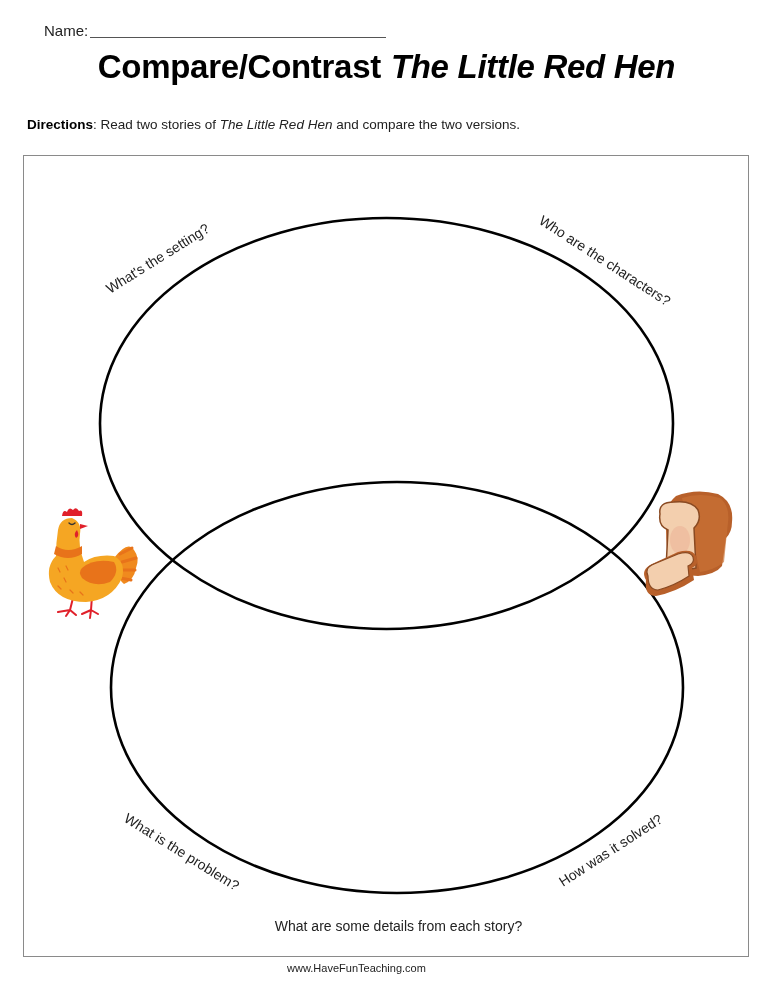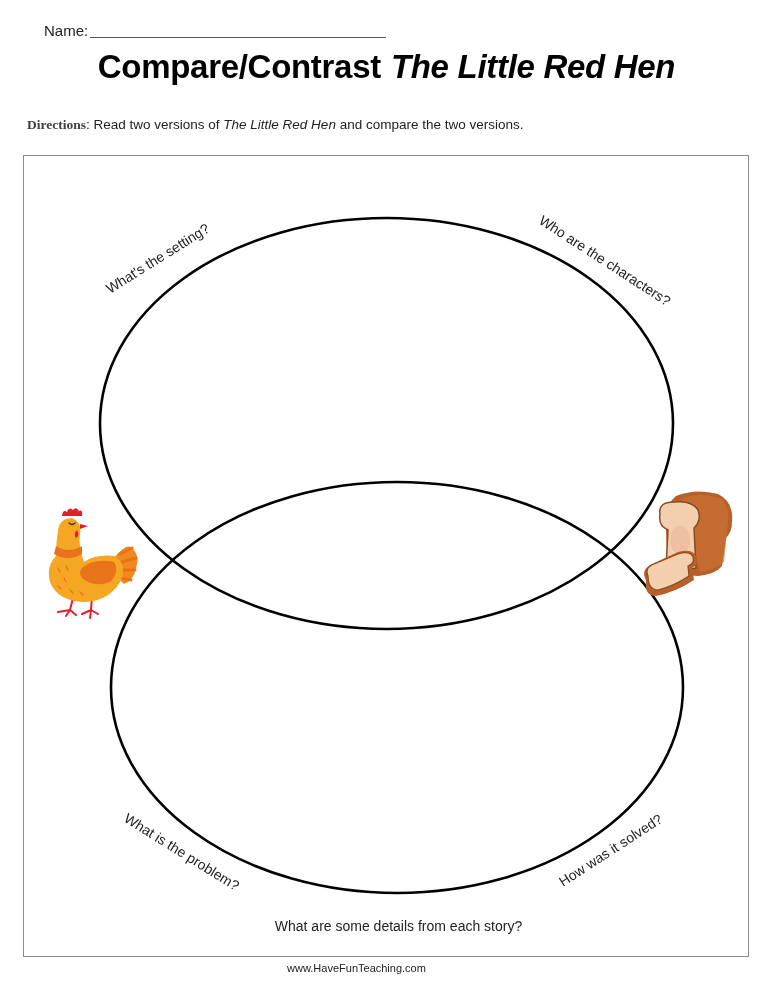--- a/index.html
+++ b/index.html
@@ -5,21 +5,21 @@
     html, body { margin: 0; padding: 0; background: #ffffff; }
     body { width: 773px; height: 1000px; position: relative; overflow: hidden;
            font-family: "Liberation Sans", "DejaVu Sans", sans-serif; color: #111; }
     .name-row { position: absolute; left: 44px; top: 22px; font-size: 15px; color: #222; }
     .name-line { position: absolute; left: 90px; top: 37px; width: 296px; height: 0;
                  border-top: 1px solid #555; }
     .title { position: absolute; left: 0; width: 773px; top: 48px; text-align: center;
              font-size: 33px; font-weight: bold; color: #000; letter-spacing: -0.3px; }
     .title .it { font-style: italic; margin-left: 10px; }
     .directions { position: absolute; left: 27px; top: 117px; font-size: 13.5px; color: #222; }
-    .directions b { font-weight: bold; color: #404040; font-family: Liberation Serif, serif; }
+    .directions b { font-weight: bold; color: #000000; }
     .directions i { font-style: italic; }
     .frame { position: absolute; left: 23px; top: 155px; width: 726px; height: 802px;
              border: 1.5px solid #8a8a8a; box-sizing: border-box; }
     svg.venn { position: absolute; left: 0; top: 0; }
     .curved { position: absolute; font-size: 14px; color: #222; white-space: nowrap;
               transform-origin: left top; }
     .bottom-q { position: absolute; left: 0; width: 773px; top: 918px; text-align: center;
                 font-size: 14px; color: #222; margin-left: 12px; }
     .footer { position: absolute; left: 0; width: 713px; top: 962px; text-align: center;
               font-size: 11px; color: #222; }
@@ -29,21 +29,21 @@
 </head>
 <body>
 
 <div class="name-row">Name:</div>
 <div class="name-line"></div>
 
 <div class="title">
   <span>Compare/Contrast</span><span class="it">The Little Red Hen</span>
 </div>
 
-<div class="directions"><b>Directions</b><span>: Read two versions of </span><i>The Little Red Hen</i><span> and compare the two versions.</span></div>
+<div class="directions"><b>Directions</b><span>: Read two stories of </span><i>The Little Red Hen</i><span> and compare the two versions.</span></div>
 
 <div class="frame"></div>
 
 <svg class="venn" width="773" height="1000">
   <ellipse cx="386.5" cy="423.5" rx="286.5" ry="205.5" fill="none" stroke="#000" stroke-width="2.6"></ellipse>
   <ellipse cx="397" cy="687.5" rx="286" ry="205.5" fill="none" stroke="#000" stroke-width="2.6"></ellipse>
 </svg>
 
 <div class="curved" style="left:103px; top:283px; transform: rotate(-32deg);">What's the setting?</div>
 <div class="curved" style="left:545px; top:212px; transform: rotate(33deg);">Who are the characters?</div>

